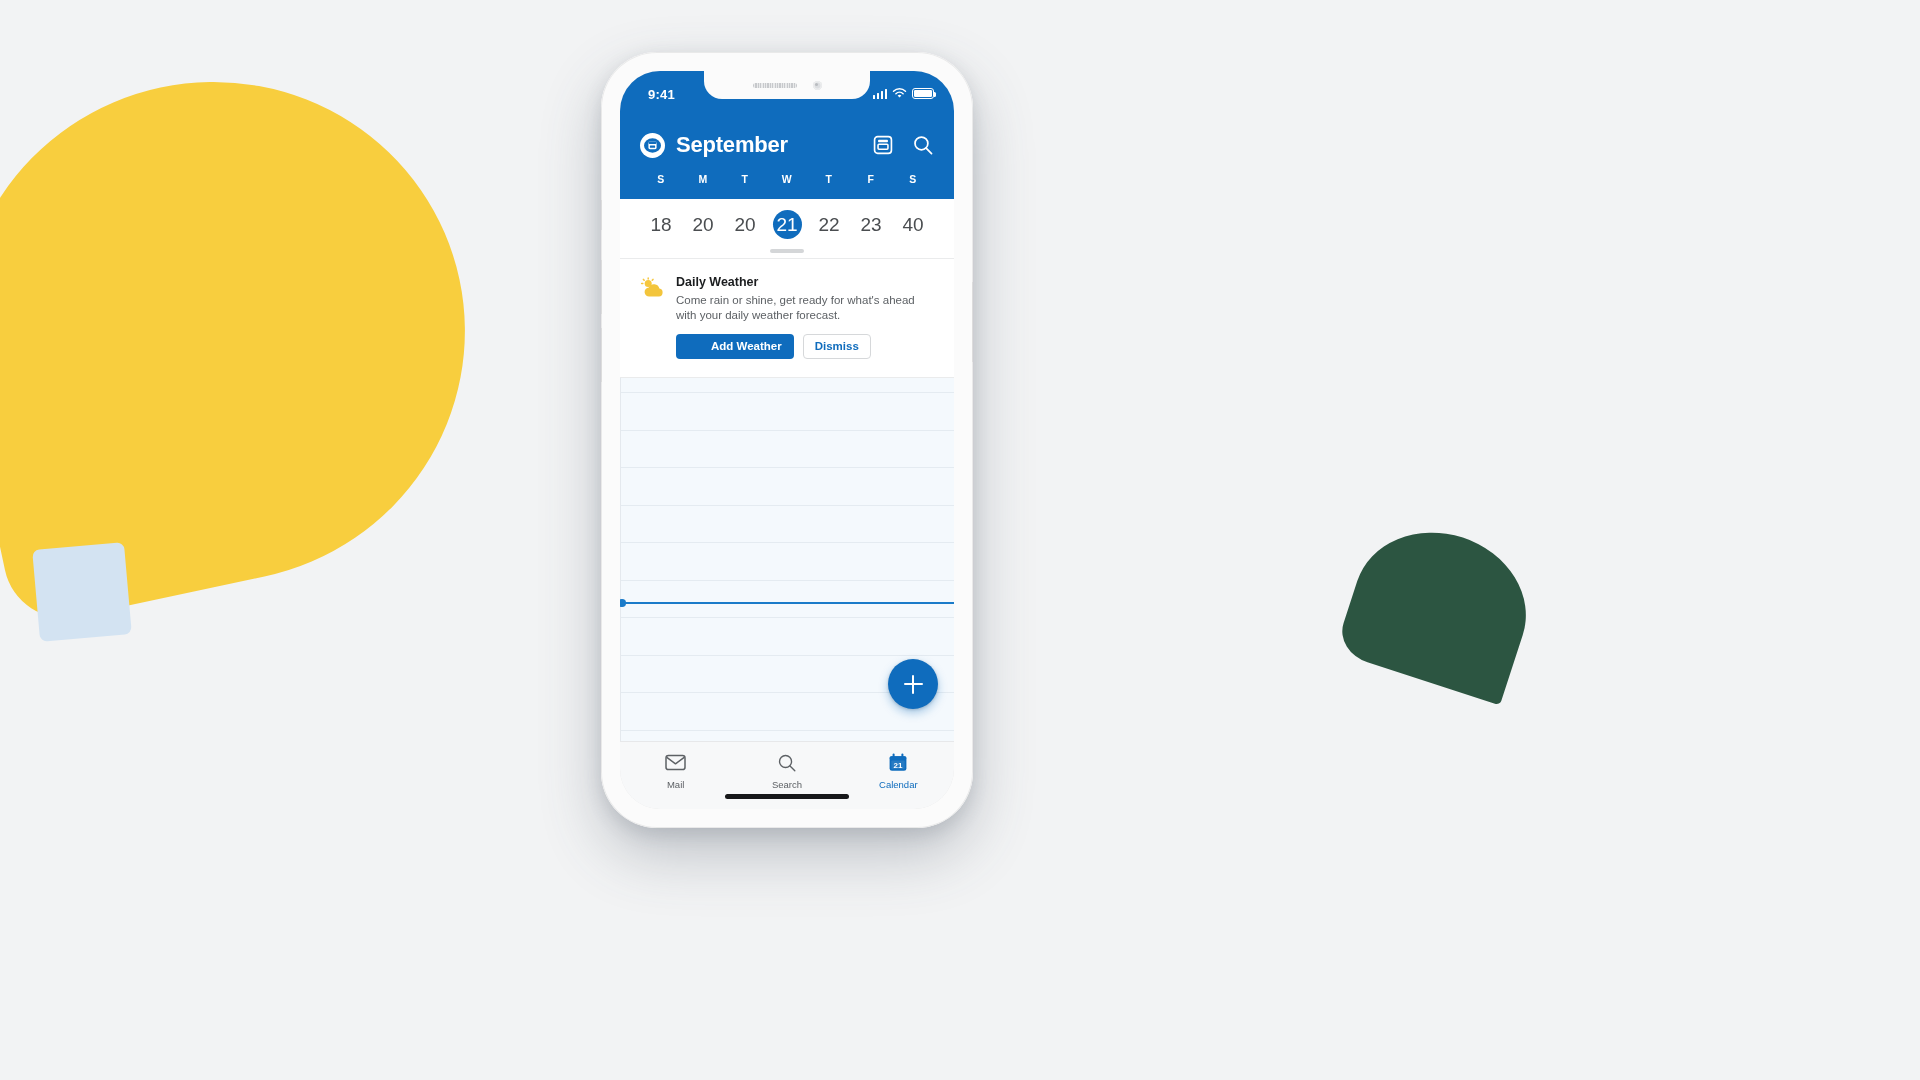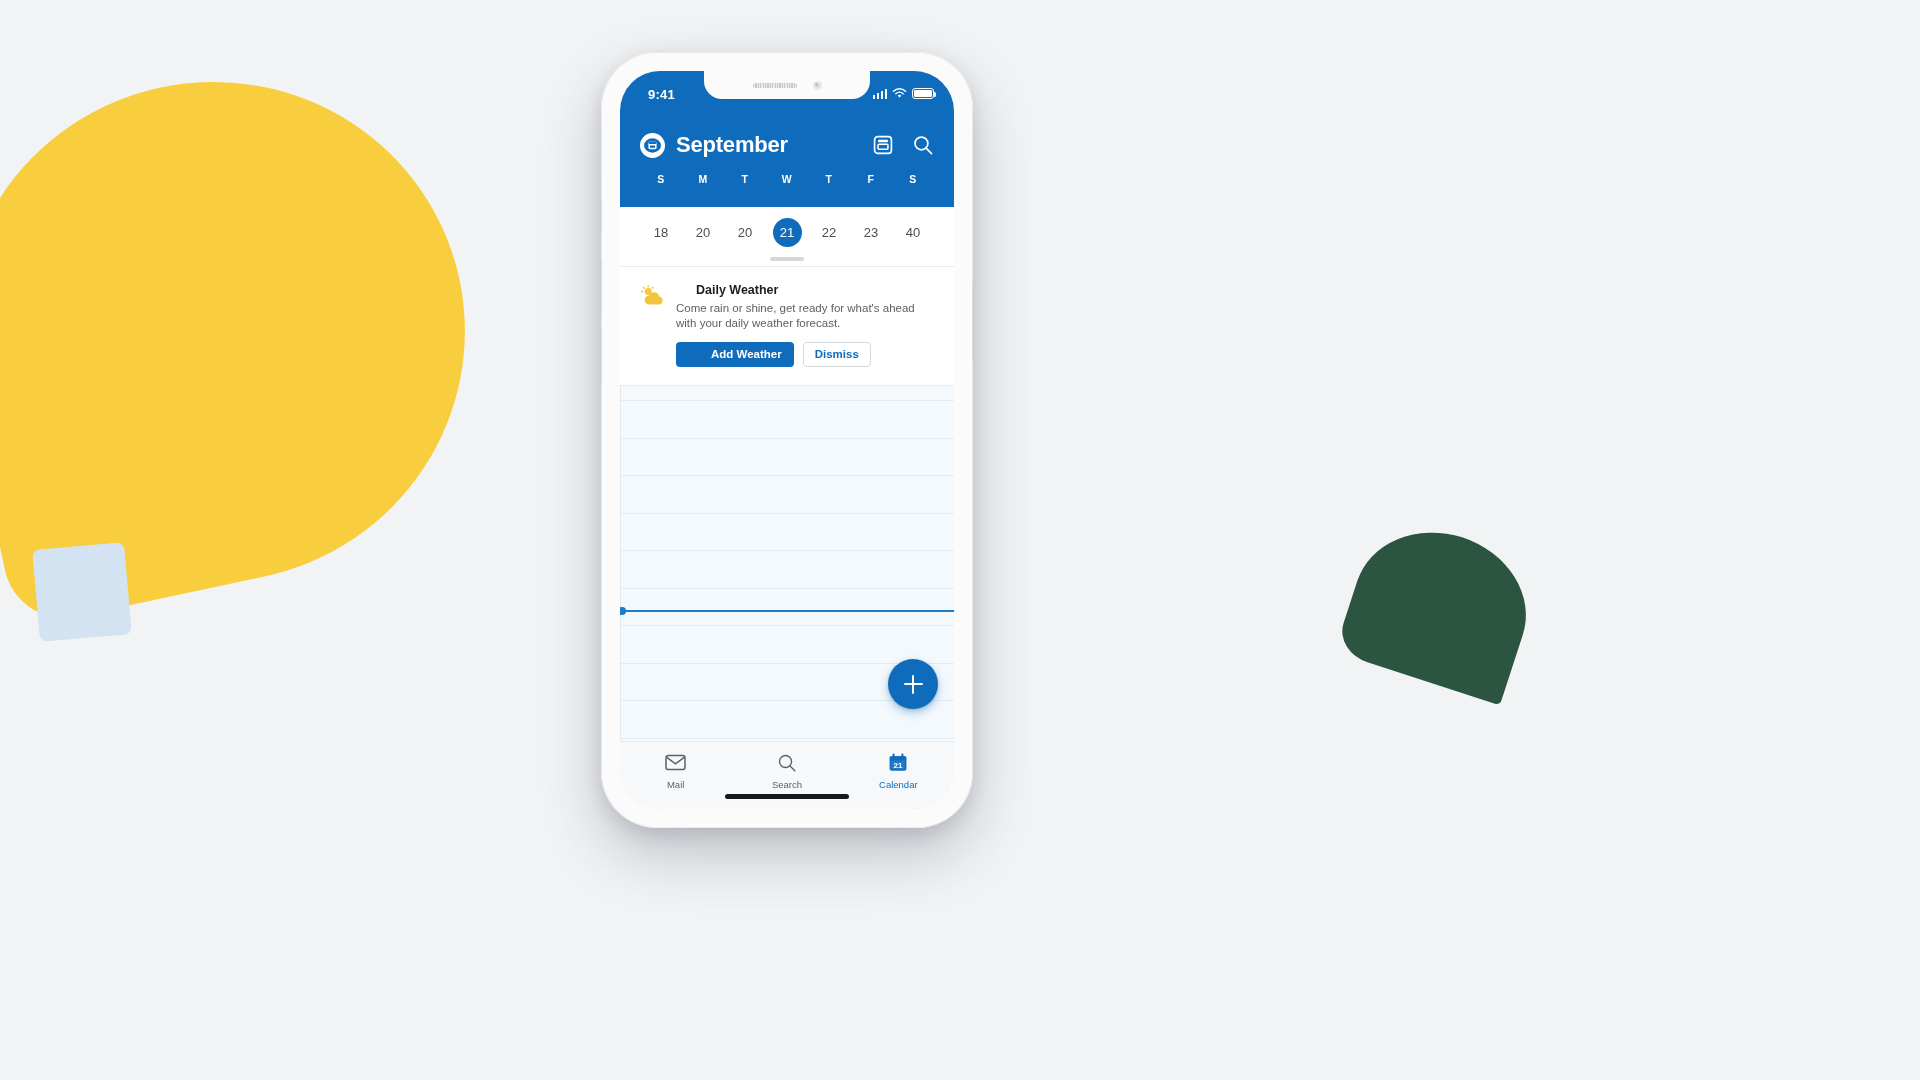--- a/index.html
+++ b/index.html
@@ -144,21 +144,21 @@
     position: relative;
   }
   .notch-cam::after{
     content:""; position:absolute; left:2.4px; top:2.4px;
     width:3.2px;height:3.2px;border-radius:50%;background:#B9BCC0;
   }
 
   
   .app-header {
     background: #0F6CBD;
-    padding: 8px 20px 12px 20px;
+    padding: 8px 20px 4px 20px;
     flex: 0 0 auto;
   }
   .hdr-row {
     display: flex; align-items: center; height: 44px;
   }
   .hdr-avatar {
     width: 25px; height: 25px; border-radius: 50%;
     background: #fff; flex: 0 0 auto;
     display: flex; align-items: center; justify-content: center;
     margin-right: 11px;
@@ -185,39 +185,39 @@
     padding: 0 20px;
     border-bottom: 1px solid #EAEBEC;
     position: relative;
   }
   .dates { display: flex; align-items: center; height: 50px; }
   .dates .day {
     flex: 1 1 0; display: flex; align-items: center; justify-content: center;
     cursor: pointer;
   }
   .dates .day span {
-    font-size: 13px; color: #4A4D50;
+    font-size: 19px; color: #4A4D50;
     width: 29px; height: 29px; line-height: 29px;
     text-align: center; border-radius: 50%;
   }
   .dates .day.sel span { background: #0F6CBD; color: #fff; font-weight: normal; }
   .grabber {
     width: 34px; height: 3.5px; border-radius: 2px; background: #D4D6D8;
     margin: 0 auto 5px auto;
   }
 
   
   .weather-card {
     background: #fff; flex: 0 0 auto;
     display: flex; padding: 16px 20px 18px 20px;
     border-bottom: 1px solid #EAEBEC;
   }
   .wc-icon { flex: 0 0 auto; width: 30px; margin-right: 6px; padding-top: 2px; }
   .wc-body { flex: 1 1 auto; }
-  .wc-title { font-size: 12.5px; font-weight: bold; color: #1B1D1F; margin-bottom: 4px; margin-left: 20px; }
+  .wc-title { font-size: 12.5px; font-weight: bold; color: #1B1D1F; margin-bottom: 4px; }
   .wc-desc { font-size: 11.5px; line-height: 1.32; color: #5D6165; margin-bottom: 11px; }
   .wc-btns { display: flex; gap: 9px; }
   .btn {
     font-family: "Liberation Sans", sans-serif;
     font-size: 11.5px; font-weight: bold;
     border-radius: 4px; cursor: pointer;
     padding: 6px 11px; border: 1px solid transparent;
     line-height: 1;
   }
   .btn-primary { background: #0F6CBD; color: #fff; padding-left: 34px; }

